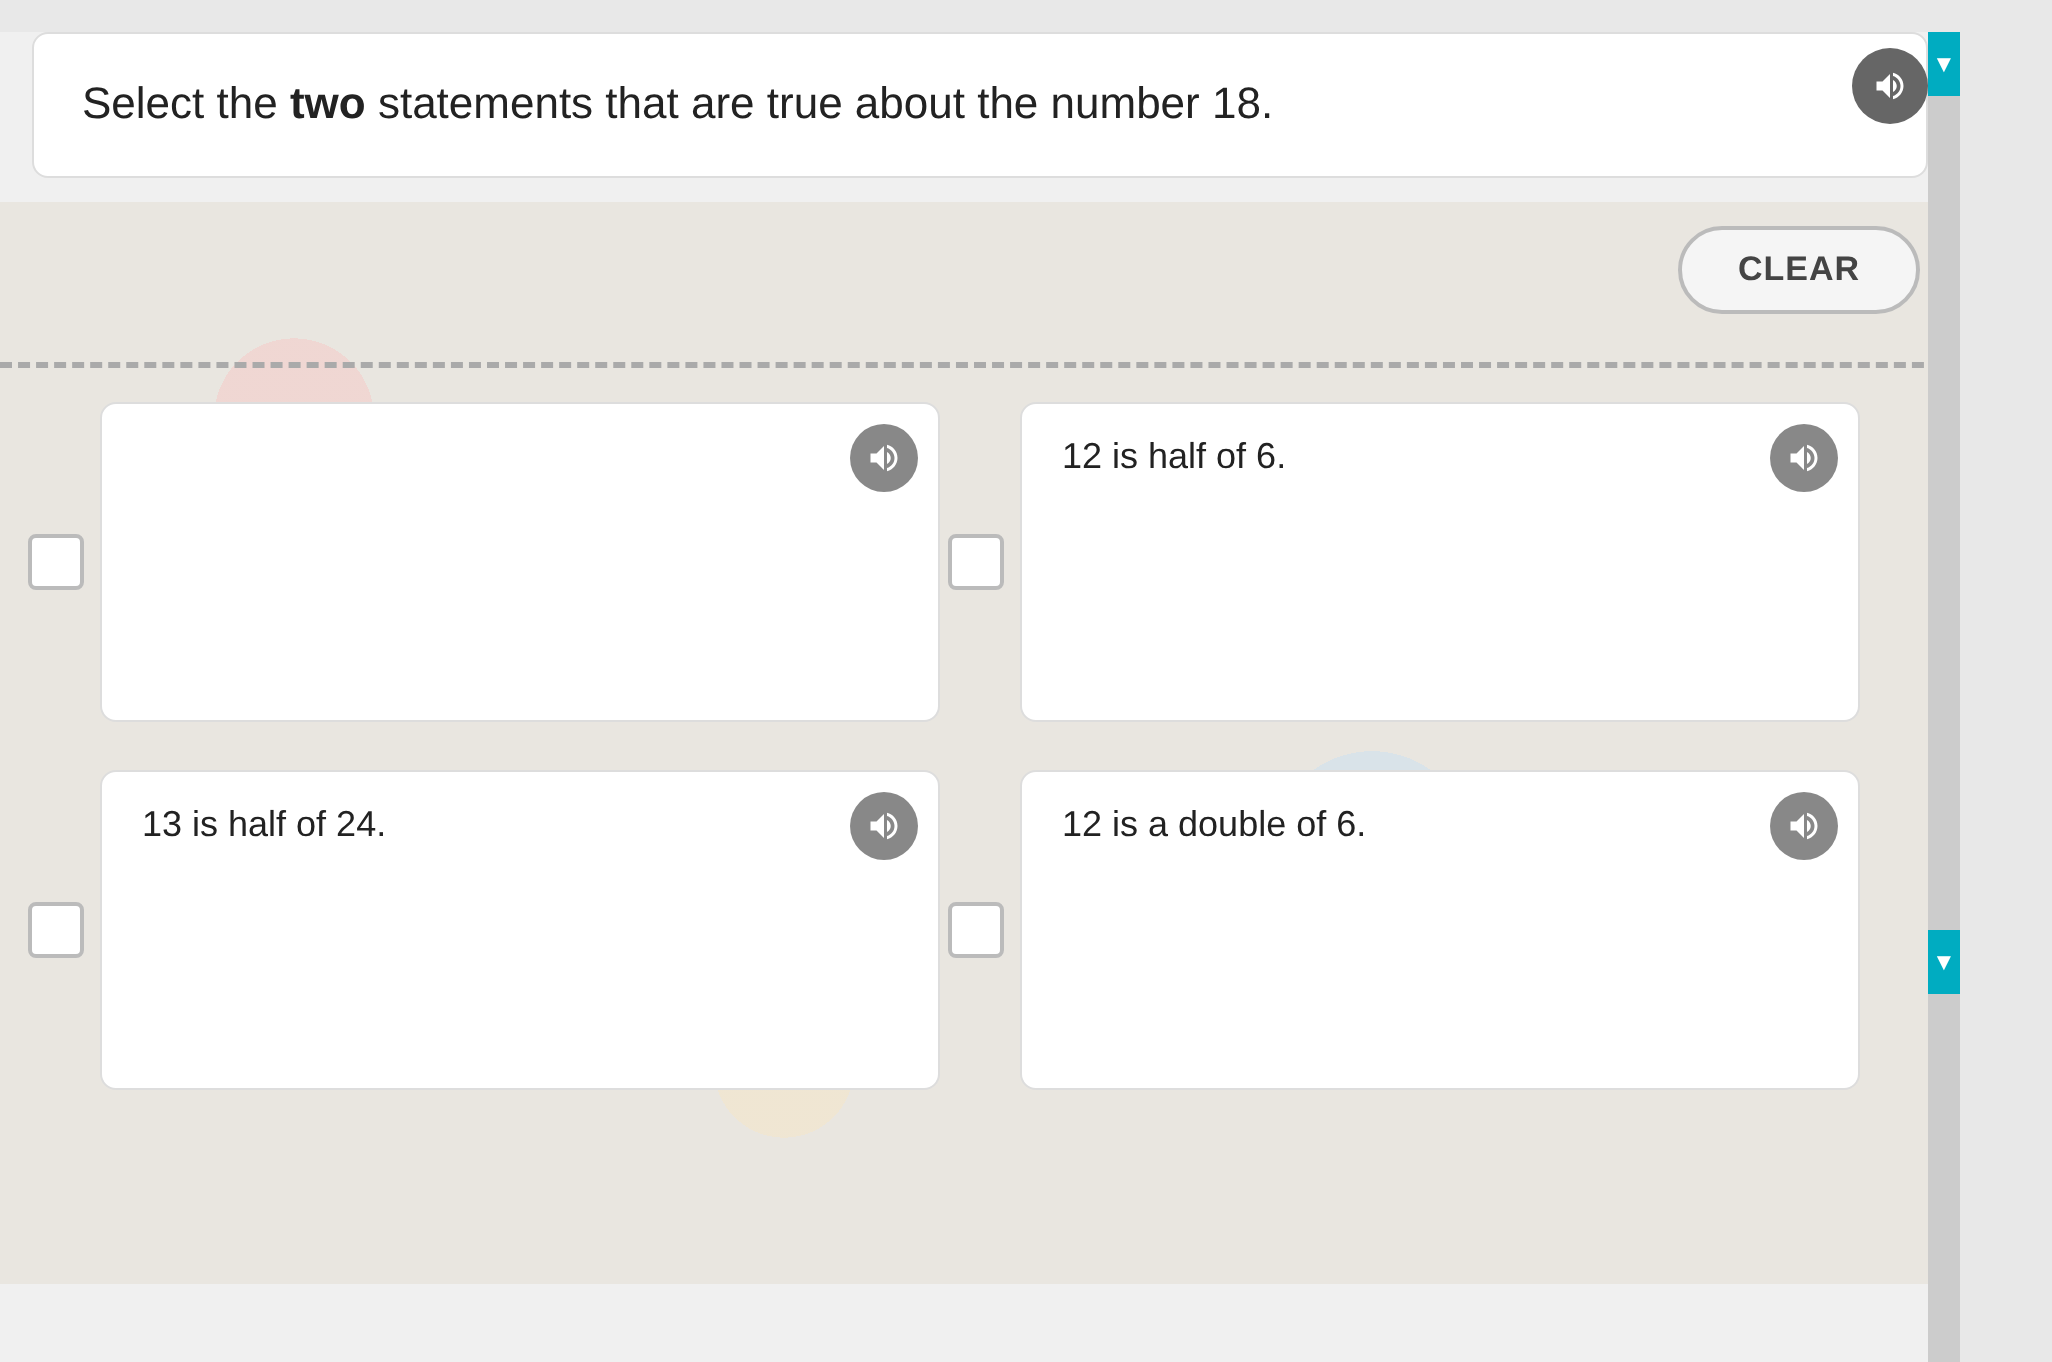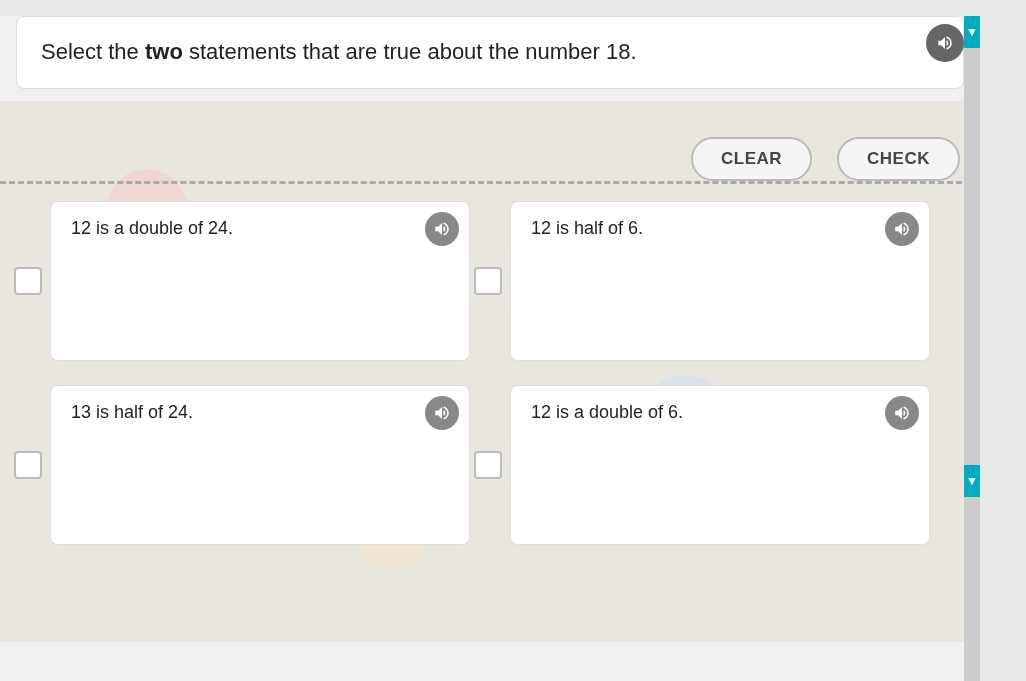--- a/index.html
+++ b/index.html
@@ -55,24 +55,25 @@
       position: absolute;
       top: 80px;
       left: 0;
       right: 0;
       border-top: 3px dashed #aaa;
     }
 
     
     .buttons-row {
       position: absolute;
-      top: 36px;
+      top: 12px;
       right: 20px;
       display: flex;
-      gap: 25px;
+      gap: 4px;
+      flex-direction: column;
     }
 
     .action-btn {
       padding: 10px 28px;
       border-radius: 24px;
       border: 2px solid #bbb;
       background: #f5f5f5;
       font-size: 17px;
       font-weight: 600;
       color: #444;
@@ -212,31 +213,29 @@
   </button>
 
   <div class="question-box">
     <span>Select the </span><strong>two</strong><span> statements that are true about the number 18.</span>
   </div>
 
   <div class="content-area">
 
     <div class="buttons-row">
       <button class="action-btn">CLEAR</button>
-      <button class="action-btn">CHECK</button>
     </div>
 
     <div class="dashed-line"></div>
 
     <div class="cards-grid">
 
       <div class="card-wrapper">
         <input type="checkbox" class="card-checkbox" style="">
         <div class="card">
-          <span class="card-text">12 is a double of 24.</span>
           <button class="card-sound-btn">
             <svg class="speaker-svg" viewBox="0 0 24 24">
               <path d="M3 9v6h4l5 5V4L7 9H3zm13.5 3c0-1.77-1.02-3.29-2.5-4.03v8.05c1.48-.73 2.5-2.25 2.5-4.02zM14 3.23v2.06c2.89.86 5 3.54 5 6.71s-2.11 5.85-5 6.71v2.06c4.01-.91 7-4.49 7-8.77s-2.99-7.86-7-8.77z"></path>
             </svg>
           </button>
         </div>
       </div>
 
       <div class="card-wrapper">
         <input type="checkbox" class="card-checkbox" style="">

